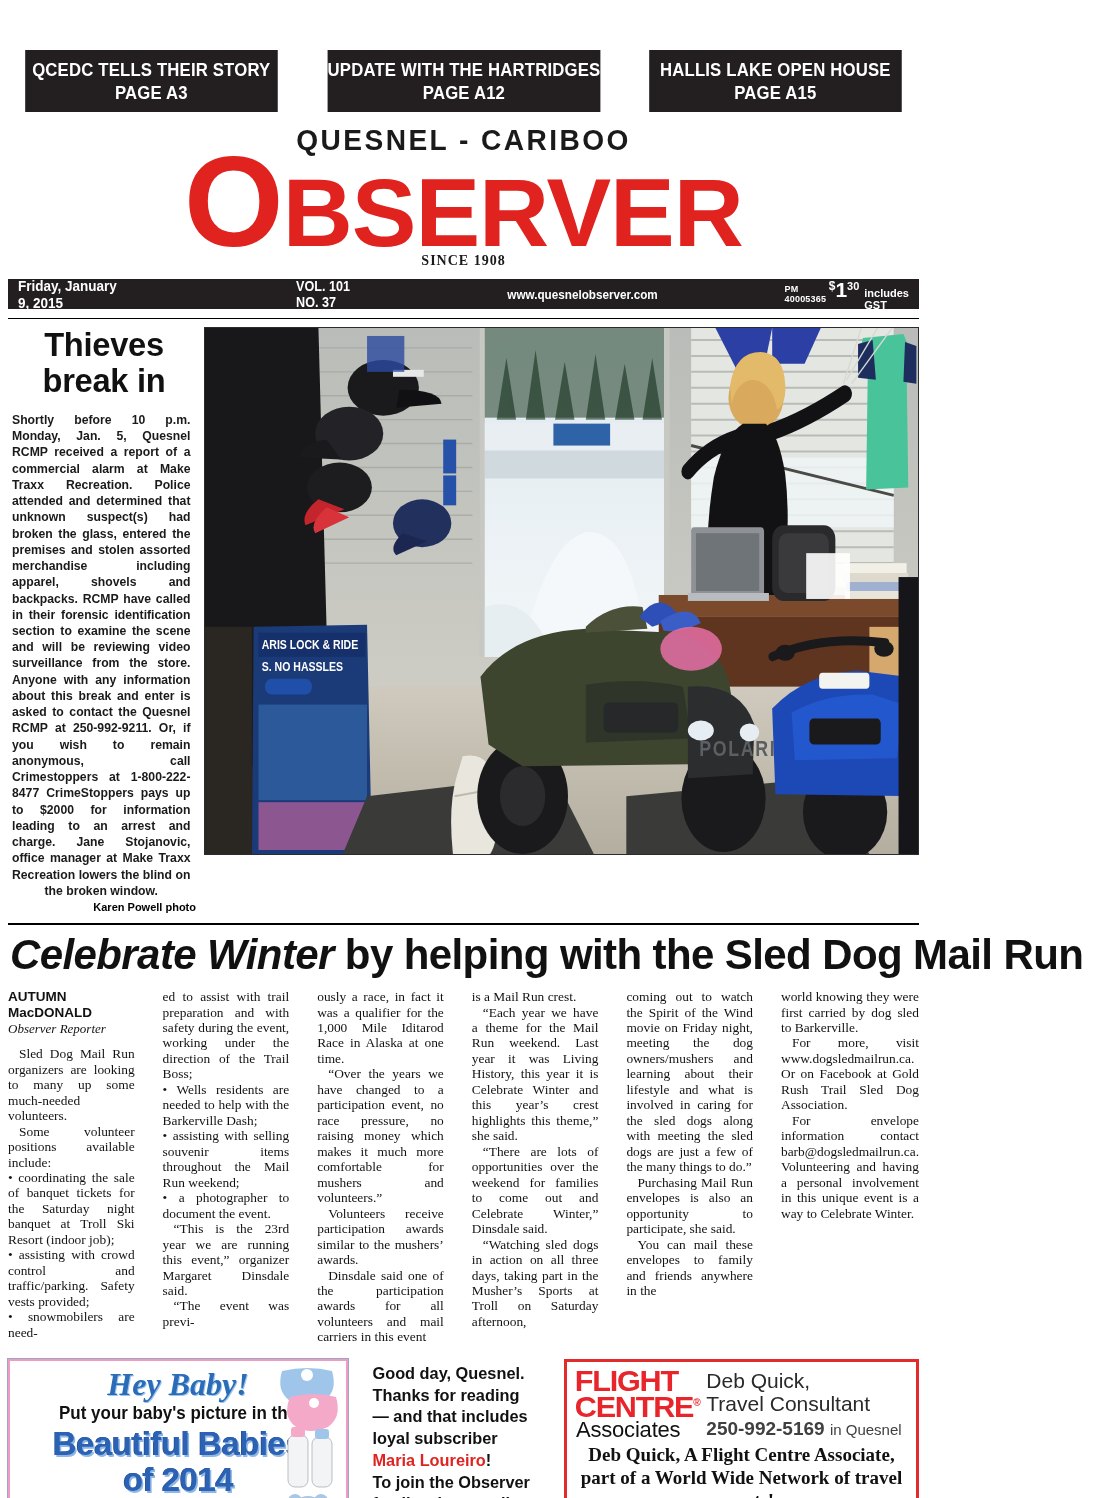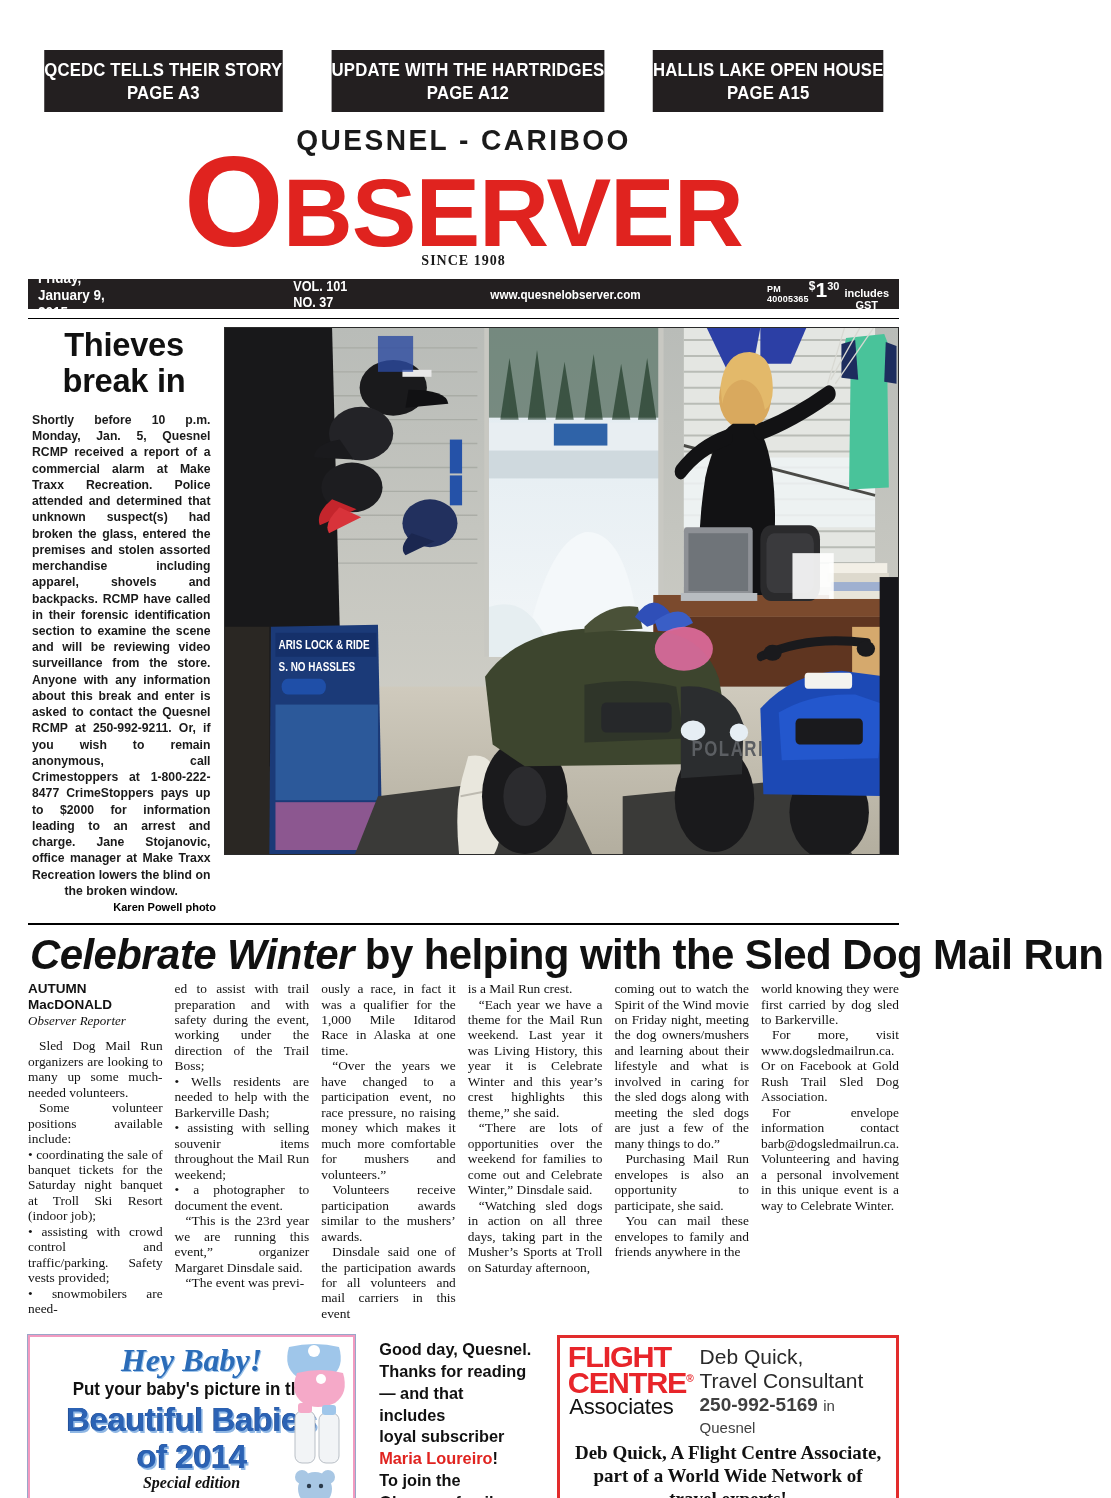--- a/index.html
+++ b/index.html
@@ -4,21 +4,21 @@
 <title>Quesnel Cariboo Observer Front Page</title>
 <style>
   * { box-sizing: border-box; }
   html, body { margin:0; padding:0; }
   body {
     width:1111px; height:1498px;
     background:#ffffff;
     font-family:"Liberation Sans", sans-serif;
     overflow:hidden;
   }
-  .page { position:relative; width:927px; height:1498px; padding:0 28px; }
+  .page { position:relative; width:927px; height:1498px; padding:0 8px; }
 
   
   .teasers { display:flex; gap:14px; padding-top:50px; height:112px; }
   .teaser {
     background:#231f20; color:#fff; flex:1;
     display:flex; flex-direction:column; align-items:center; justify-content:center;
     font-weight:bold; letter-spacing:.2px; line-height:1.22;
     font-size:19px; text-align:center;
     transform:scaleX(0.88); transform-origin:center;
   }
@@ -47,21 +47,21 @@
     display:flex; align-items:center; padding:0 10px; font-weight:bold;
   }
   .dl-date   { font-size:15px; transform:scaleX(.9); transform-origin:left; }
   .dl-vol    { font-size:14px; margin-left:150px; transform:scaleX(.9); }
   .dl-web    { font-size:13px; margin-left:125px; transform:scaleX(.9); }
   .dl-pm     { font-size:9px; margin-left:118px; letter-spacing:.2px; }
   .dl-price  { margin-left:auto; display:flex; align-items:baseline; }
   .dl-price .dollar { font-size:12px; vertical-align:super; position:relative; top:-7px; }
   .dl-price .whole  { font-size:21px; }
   .dl-price .cents  { font-size:11px; position:relative; top:-7px; }
-  .dl-price .gst    { font-size:11px; margin-left:5px;text-align:center; }
+  .dl-price .gst    { font-size:11px; margin-left:5px; }
 
   
   .lead { display:flex; margin-top:9px; border-top:1px solid #000; padding-top:8px; }
   .lead-left { width:196px; padding:0 8px 0 4px; }
   .lead-hl {
     font-size:34px; font-weight:bold; line-height:1.04; text-align:center;
     letter-spacing:-.3px; transform:scaleX(.96); color:#111;
   }
   .lead-body {
     margin-top:14px; font-size:12.6px; font-weight:bold; line-height:1.29;
@@ -78,21 +78,21 @@
   
   .mainhl-rule { border-top:2px solid #000; margin-top:10px; }
   .mainhl {
     font-size:42px; font-weight:bold; line-height:1.05; padding:8px 2px 4px 2px;
     letter-spacing:-.6px; white-space:nowrap; transform:scaleX(1.0);
     color:#111;
   }
   .mainhl em { font-style:italic; }
 
   
-  .story { display:flex; gap:12px; margin-top:0; }
+  .story { display:flex; gap:28px; margin-top:8px; }
   .col { flex:1; font-family:"Liberation Serif", serif; font-size:13.4px;
          line-height:1.155; text-align:justify; color:#121212; }
   .col p { margin:0; text-indent:11px; }
   .col p.noind { text-indent:0; }
   .byline { font-family:"Liberation Sans", sans-serif; font-weight:bold;
             font-size:13.5px; margin-bottom:1px; }
   .bytitle { font-family:"Liberation Serif", serif; font-style:italic;
              font-size:13px; margin-bottom:10px; }
 
   

